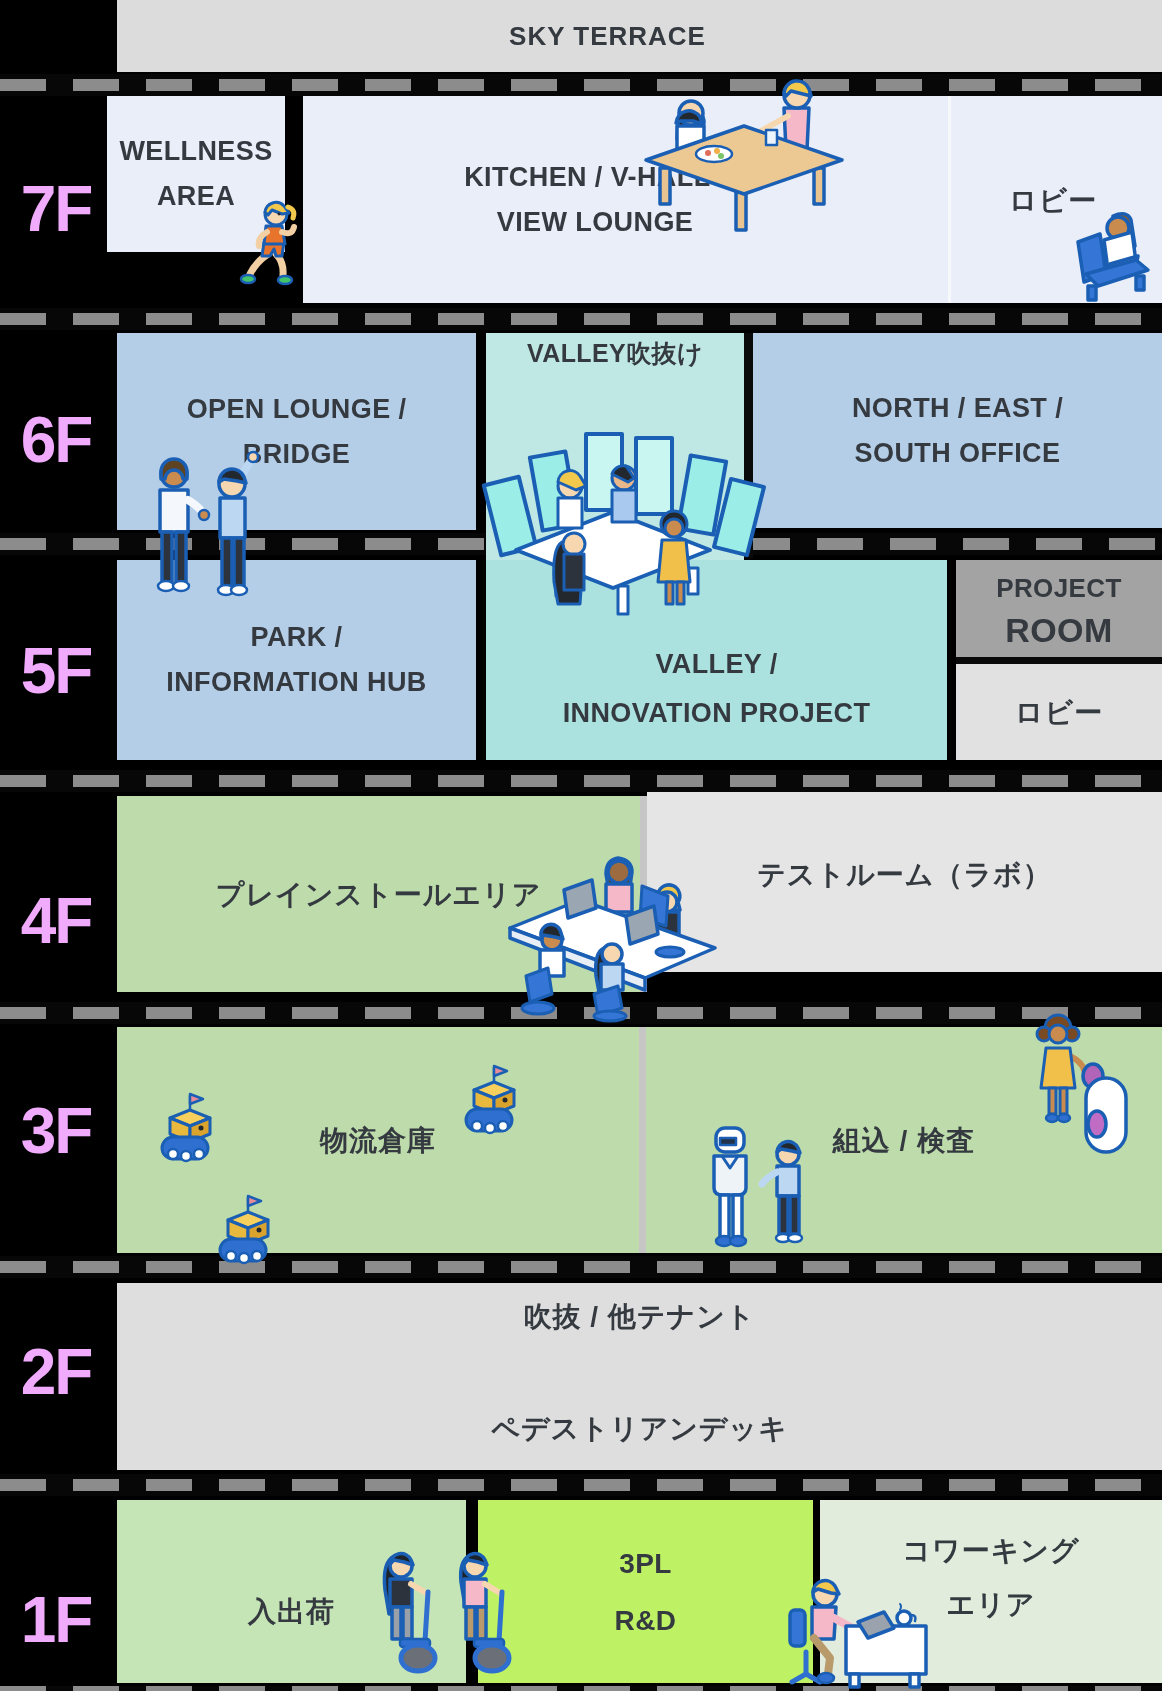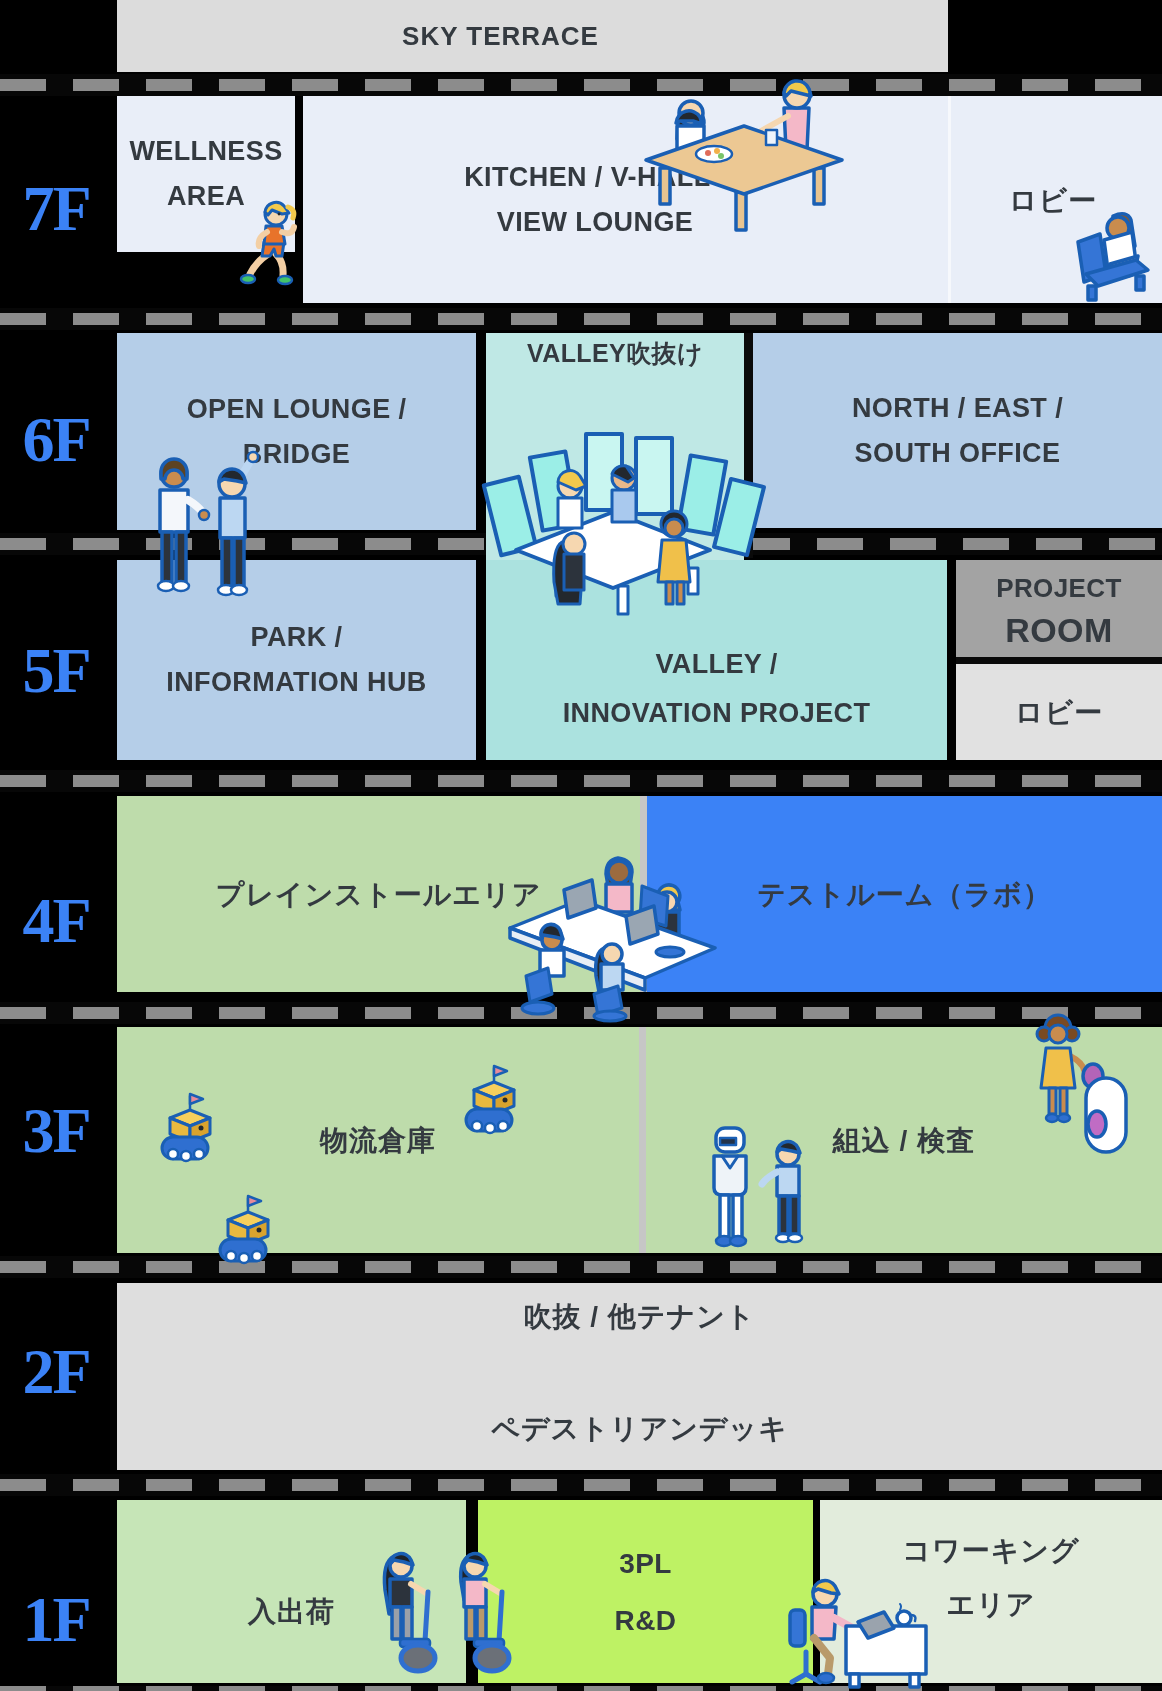--- a/index.html
+++ b/index.html
@@ -6,55 +6,55 @@
   .stage{position:relative;width:1162px;height:1691px;background:#000;overflow:hidden;
          font-family:"Liberation Sans","DejaVu Sans",sans-serif;}
   .room{position:absolute;display:flex;flex-direction:column;align-items:center;justify-content:center;
         text-align:center;z-index:1;}
   .lbl{font-weight:700;color:#343a40;font-size:27px;line-height:45px;letter-spacing:.4px;}
   .jp{font-size:28px;letter-spacing:1px;}
   .sep{position:absolute;left:0;width:1162px;height:22px;z-index:2;background-color:#070707;
        background-image:repeating-linear-gradient(90deg,#8c8c8c 0 46px,rgba(0,0,0,0) 46px 73px);
        background-size:100% 12px;background-position:0 5px;background-repeat:no-repeat;}
   .floorlab{position:absolute;left:0;width:112px;text-align:center;font-size:64px;font-weight:800;
-            color:#3b82f6;letter-spacing:-2px;z-index:1;font-family:Liberation Serif, serif;}
+            color:#f0abfc;letter-spacing:-2px;z-index:1;}
   .ovl{position:absolute;text-align:center;z-index:4;}
   .strip{position:absolute;background:#0a0a0a;z-index:3;}
   .vdiv{position:absolute;z-index:2;}
   .ill{position:absolute;z-index:6;}
   .ill svg{display:block;}
 </style>
 </head>
 <body>
 
 <div class="stage">
 
   <div class="floorlab" style="top:172px">7F</div>
   <div class="floorlab" style="top:403px">6F</div>
   <div class="floorlab" style="top:634px">5F</div>
   <div class="floorlab" style="top:884px">4F</div>
   <div class="floorlab" style="top:1094px">3F</div>
   <div class="floorlab" style="top:1335px">2F</div>
   <div class="floorlab" style="top:1583px">1F</div>
 
-  <div class="room" style="left:117px;top:0;width:831px;height:72px;background:#dcdcdc;padding-right:64px;box-sizing:border-box">
+  <div class="room" style="left:117px;top:0;width:1045px;height:72px;background:#dcdcdc;padding-right:64px;box-sizing:border-box">
     <div class="lbl" style="font-size:26px;letter-spacing:1px">SKY TERRACE</div>
   </div>
 
   <div class="sep" style="top:74px"></div>
   <div class="sep" style="top:308px"></div>
   <div class="sep" style="top:533px;width:486px"></div>
   <div class="sep" style="top:533px;left:744px;width:418px"></div>
   <div class="sep" style="top:770px"></div>
   <div class="sep" style="top:1002px"></div>
   <div class="sep" style="top:1256px"></div>
   <div class="sep" style="top:1474px"></div>
   <div class="sep" style="top:1686px;height:5px;background-size:100% 5px;background-position:0 0"></div>
 
-  <div class="room" style="left:117px;top:96px;width:178px;height:156px;background:#e9eef8">
+  <div class="room" style="left:107px;top:96px;width:178px;height:156px;background:#e9eef8">
     <div class="lbl">WELLNESS</div>
     <div class="lbl">AREA</div>
   </div>
   <div class="room" style="left:303px;top:96px;width:859px;height:207px;background:#e9eef8;justify-content:flex-start">
     <div style="position:absolute;left:0;top:0;width:584px;height:207px;display:flex;flex-direction:column;align-items:center;justify-content:center">
       <div class="lbl">KITCHEN / V-HALL /</div>
       <div class="lbl">VIEW LOUNGE</div>
     </div>
   </div>
   <div class="vdiv" style="left:948px;top:96px;width:3px;height:207px;background:rgba(255,255,255,.6)"></div>
@@ -91,21 +91,21 @@
   </div>
   <div class="strip" style="left:956px;top:657px;width:206px;height:7px"></div>
   <div class="room" style="left:956px;top:664px;width:206px;height:96px;background:#e1e1e1">
     <div class="lbl jp">ロビー</div>
   </div>
 
   <div class="room" style="left:117px;top:796px;width:523px;height:196px;background:#bedcab">
     <div class="lbl jp">プレインストールエリア</div>
   </div>
   <div class="vdiv" style="left:640px;top:796px;width:7px;height:196px;background:#c6c6c6"></div>
-  <div class="room" style="left:647px;top:796px;width:515px;height:196px;background:#3b82f6">
+  <div class="room" style="left:647px;top:776px;width:515px;height:196px;background:#e5e5e5">
     <div class="lbl jp">テストルーム（ラボ）</div>
   </div>
 
   <div class="room" style="left:117px;top:1027px;width:522px;height:226px;background:#bedcab">
     <div class="lbl jp">物流倉庫</div>
   </div>
   <div class="vdiv" style="left:639px;top:1027px;width:7px;height:226px;background:#c6c6c6"></div>
   <div class="room" style="left:646px;top:1027px;width:516px;height:226px;background:#bedcab">
     <div class="lbl jp">組込 / 検査</div>
   </div>

